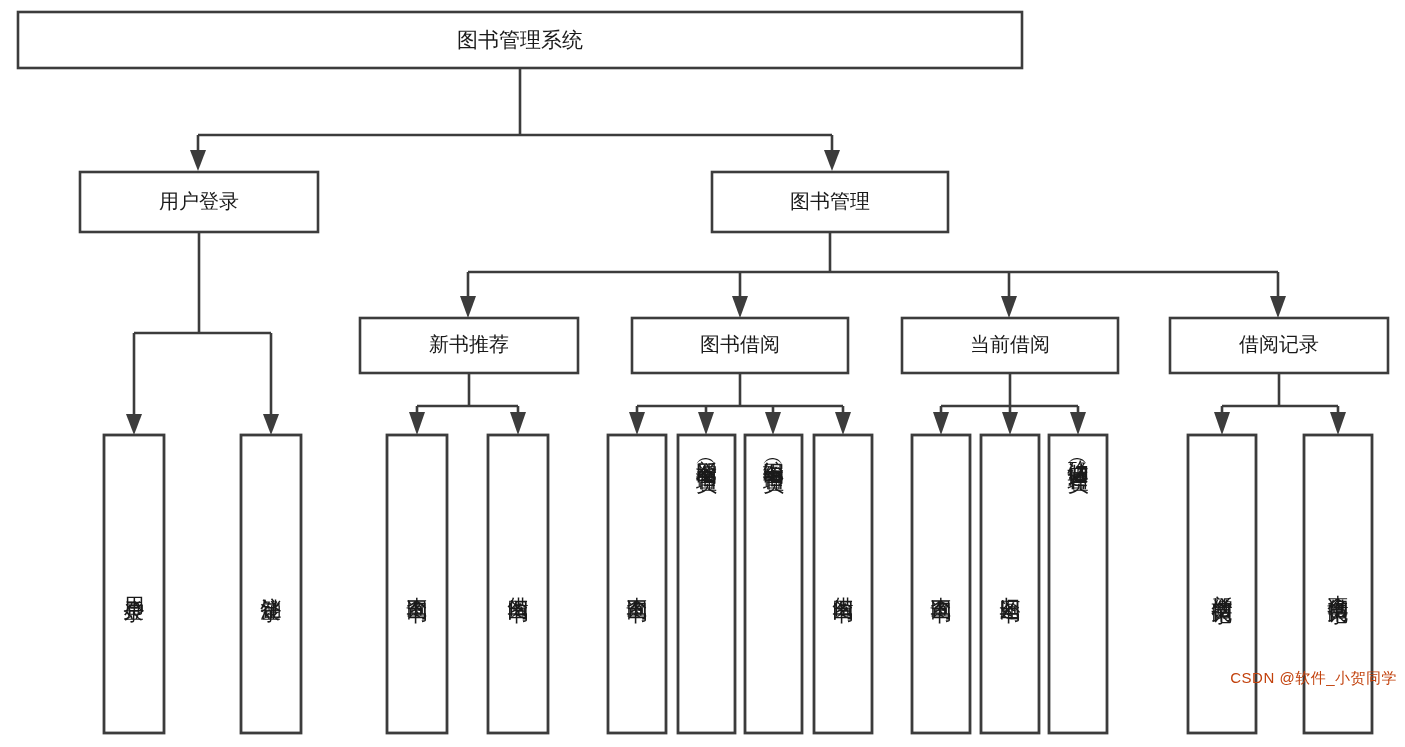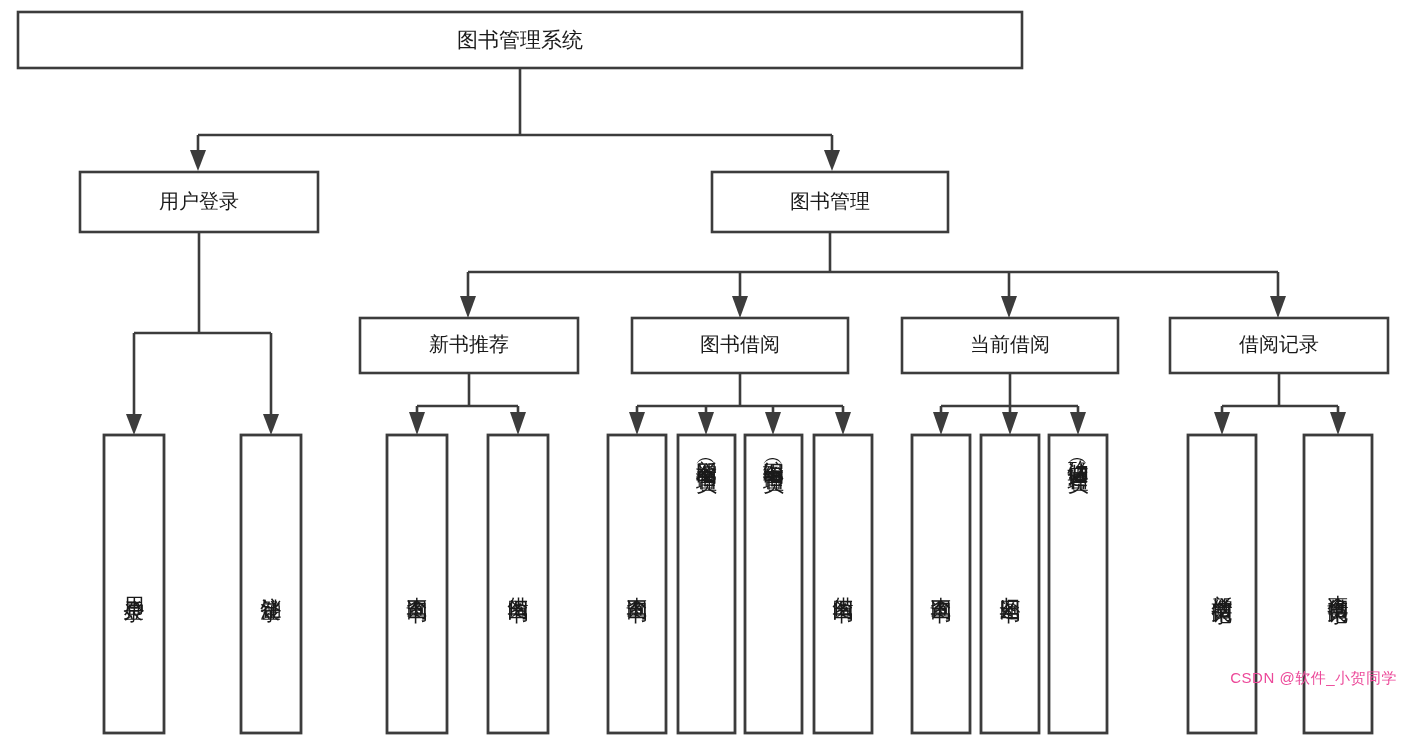--- a/index.html
+++ b/index.html
@@ -73,21 +73,21 @@
     letter-spacing: 2px;
     white-space: nowrap;
     text-align: center;
   }
   .watermark {
     position: absolute;
     right: 8px;
     bottom: 6px;
     font-family: "Liberation Sans", "DejaVu Sans", sans-serif;
     font-size: 15px;
-    color: #ec4899;
+    color: #c2410c;
     letter-spacing: 0.5px;
     white-space: nowrap;
   }
 </style>
 </head>
 <body>
 
 <div id="diagram-root">
 
   <svg class="flow" viewBox="0 0 1405 747" xmlns="http://www.w3.org/2000/svg">

